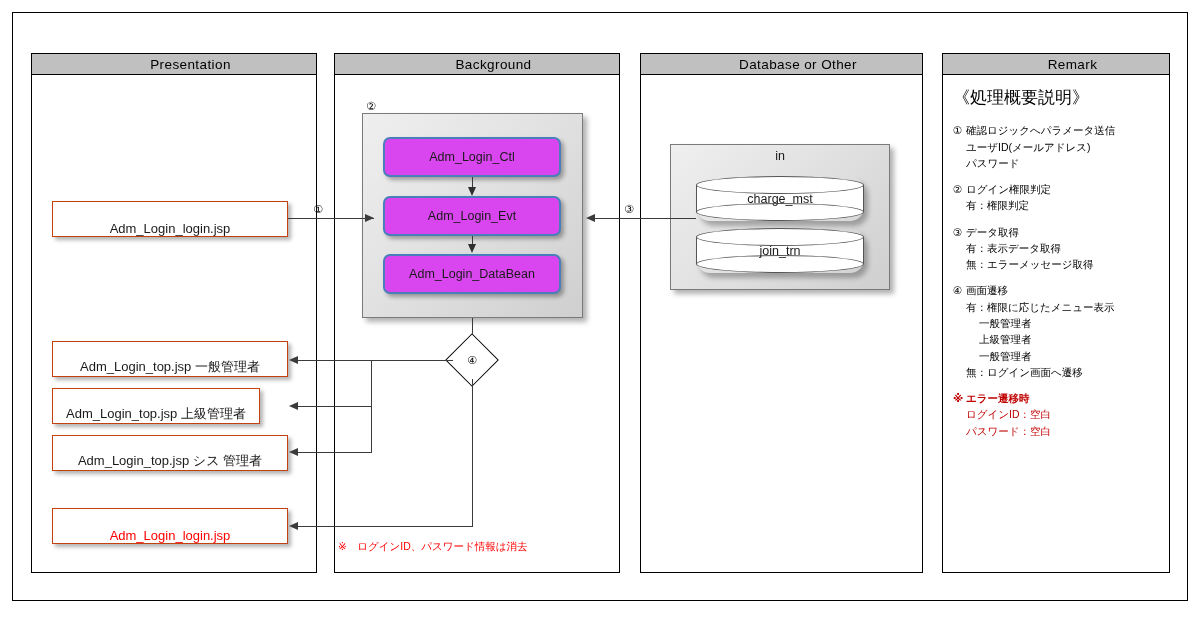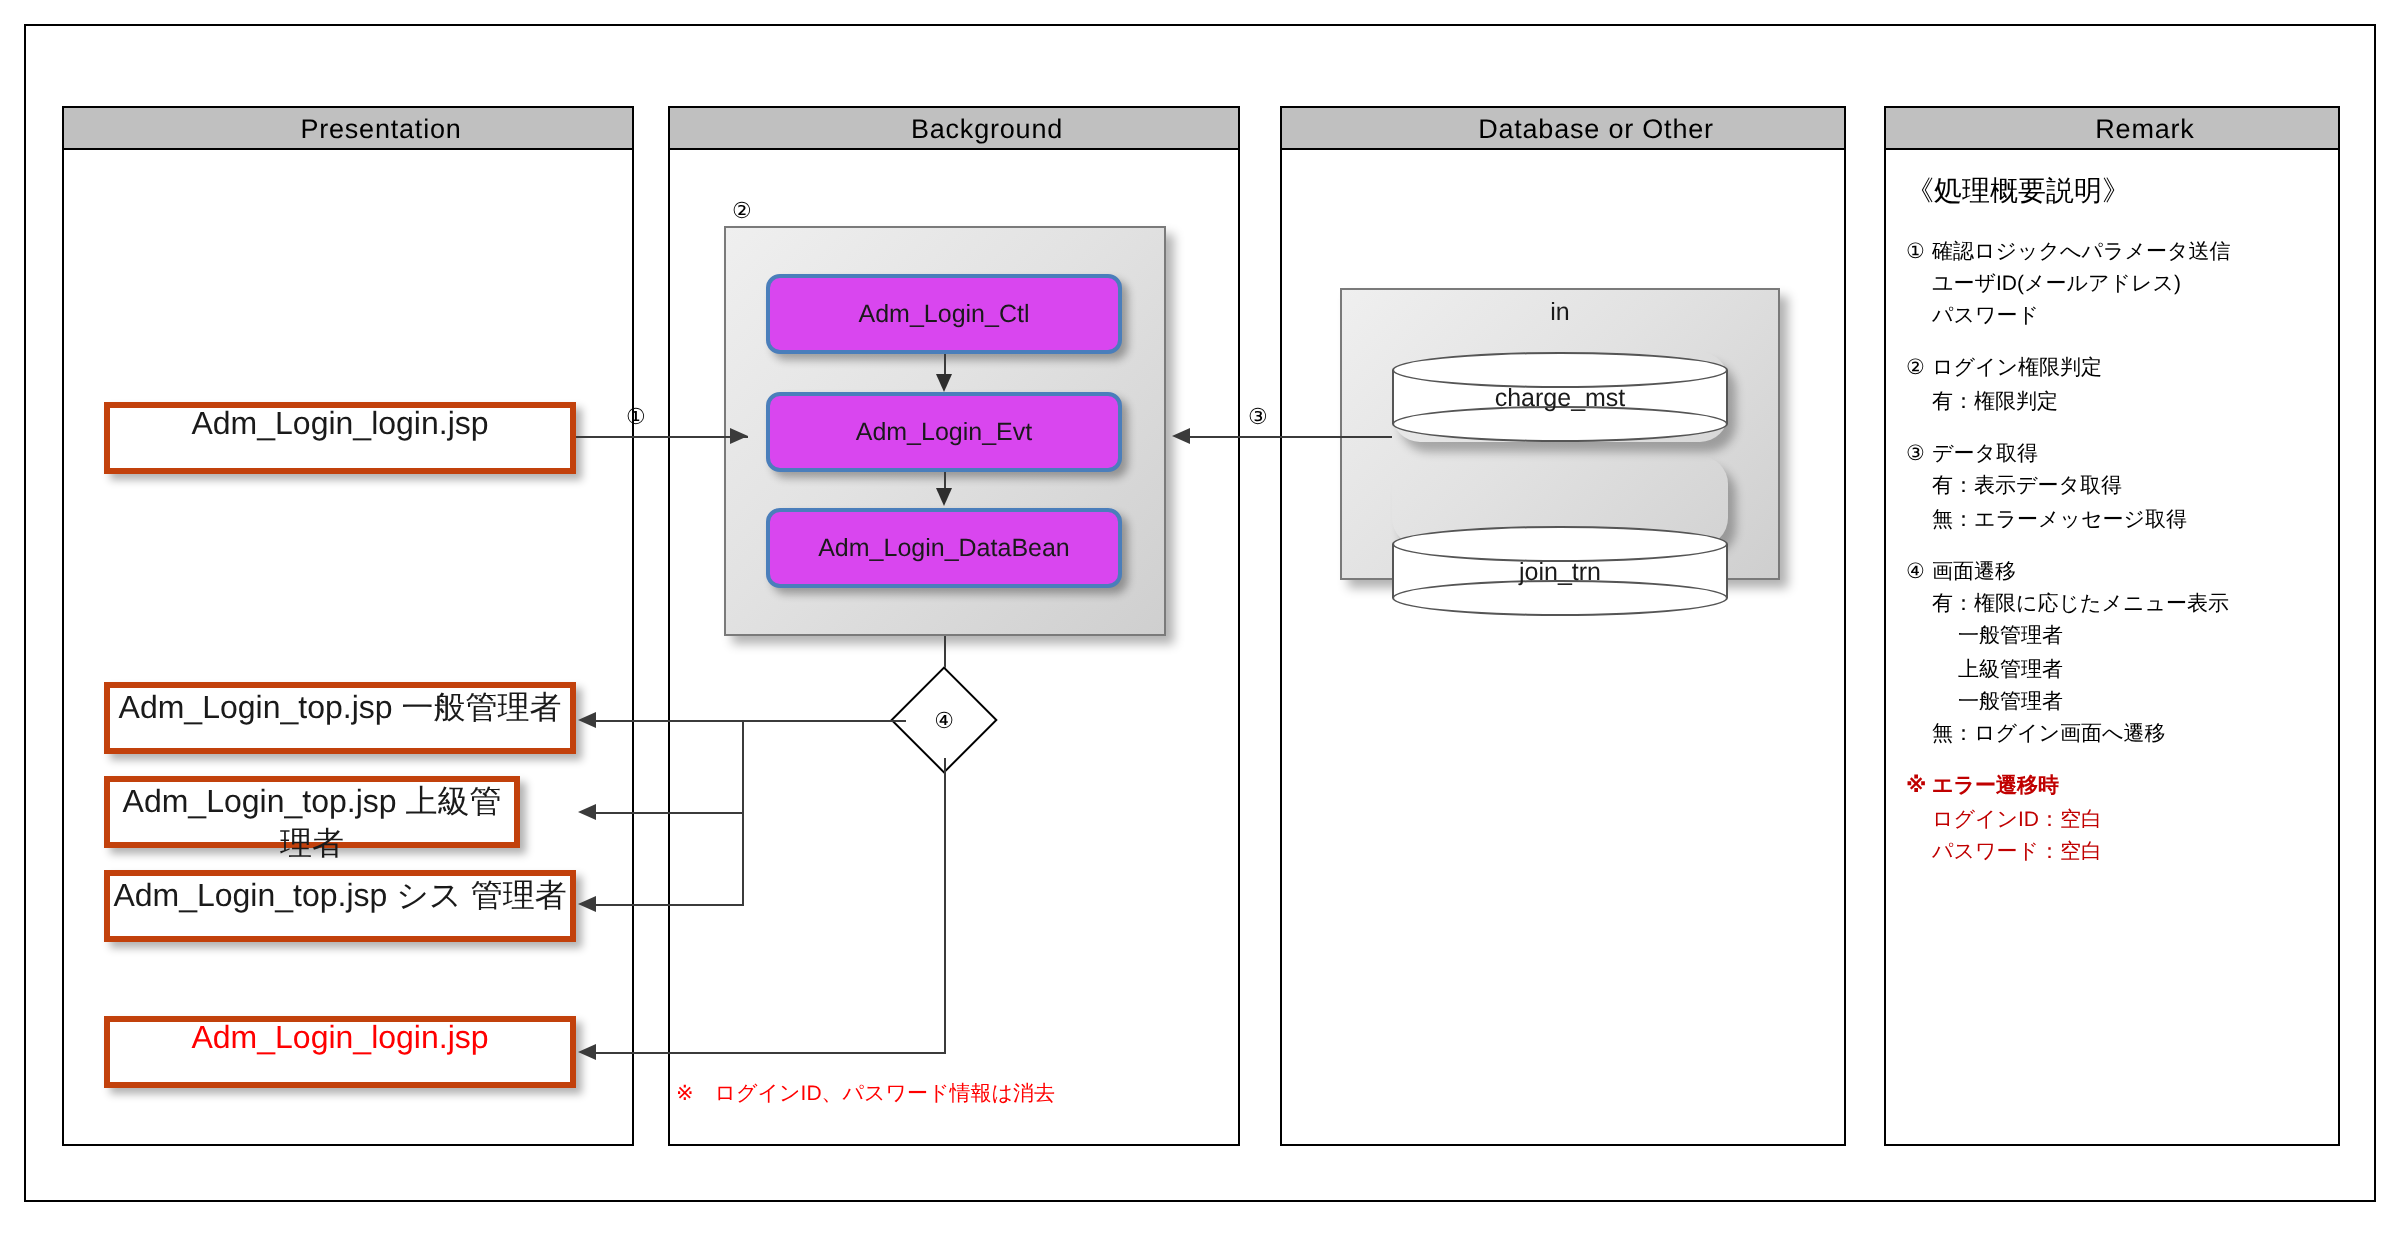--- a/index.html
+++ b/index.html
@@ -25,23 +25,23 @@
     font-size:13.5px;letter-spacing:.4px;color:#000;padding-left:33px;
   }
   .lane-body{
     position:absolute;left:0;top:22px;width:100%;
     border:1px solid #000;border-top:none;box-sizing:border-box;background:#fff;
   }
 
   
   .pbox{
     position:absolute;box-sizing:border-box;
-    border:3px solid #c2410c;background:#fff;
-    display:flex;align-items:flex-start;justify-content:center;
-    font-size:16px;color:#1a1a1a;
+    border:1px solid #c2410c;background:#fff;
+    display:flex;align-items:flex-end;justify-content:center;
+    font-size:13px;color:#1a1a1a;
     box-shadow:3px 3px 4px rgba(0,0,0,.30);
     text-align:center;
   }
   .pbox.red{color:#ff0000;}
 
   
   .group-box{
     position:absolute;box-sizing:border-box;
     border:1px solid #7a7a7a;
     background:linear-gradient(135deg,#efefef 0%,#e2e2e2 45%,#cfcfcf 100%);
@@ -104,21 +104,21 @@
   .step-mark{
     position:absolute;font-size:11px;color:#000;
     line-height:1;white-space:nowrap;
   }
 
   
   .remark-wrap{
     position:absolute;left:10px;top:10px;right:8px;
     font-size:10.5px;line-height:1.55;color:#000;
   }
-  .rm-title{font-size:14px;margin-bottom:11px;}
+  .rm-title{font-size:17px;margin-bottom:11px;}
   .rm-block{margin-bottom:10px;}
   .rm-line{white-space:nowrap;}
   .rm-i1{padding-left:13px;}
   .rm-i2{padding-left:26px;}
   .rm-red{color:#c00000;font-weight:bold;}
   .rm-red-sub{color:#c00000;}
   .rm-num{display:inline-block;width:13px;}
 
   .foot-note{
     position:absolute;font-size:10.5px;color:#ff0000;white-space:nowrap;
@@ -266,21 +266,21 @@
   <div class="cyl" style="left:696px;top:176px;width:168px;height:45px;">
     <div class="cyl-body"></div>
     <div class="cyl-bot"></div>
     <div class="cyl-top"></div>
     <div class="cyl-label">
       <span>charge_mst</span>
     </div>
   </div>
 
   <div class="cyl-shadow" style="left:696px;top:228px;width:168px;height:45px;"></div>
-  <div class="cyl" style="left:696px;top:228px;width:168px;height:45px;margin-top:35px;">
+  <div class="cyl" style="left:696px;top:228px;width:168px;height:45px;">
     <div class="cyl-body"></div>
     <div class="cyl-bot"></div>
     <div class="cyl-top"></div>
     <div class="cyl-label">
       <span>join_trn</span>
     </div>
   </div>
 
   <div class="hline" style="left:288px;top:218px;width:86px;"></div>
   <div class="arrow-r" style="left:365px;top:213.5px;"></div>

